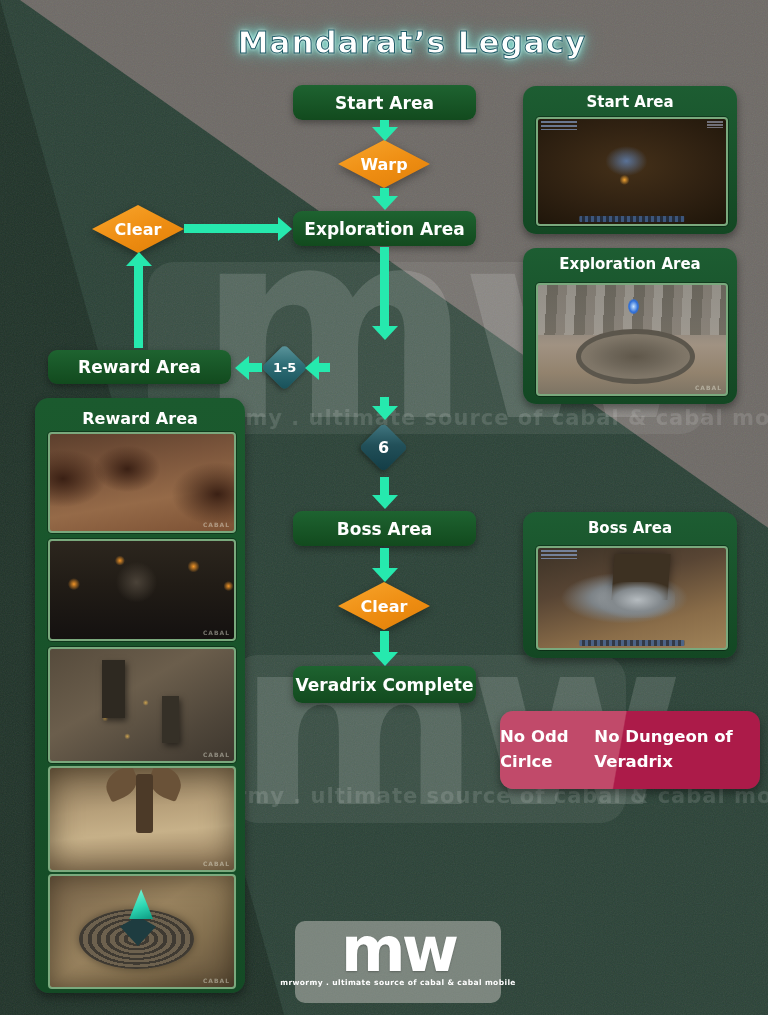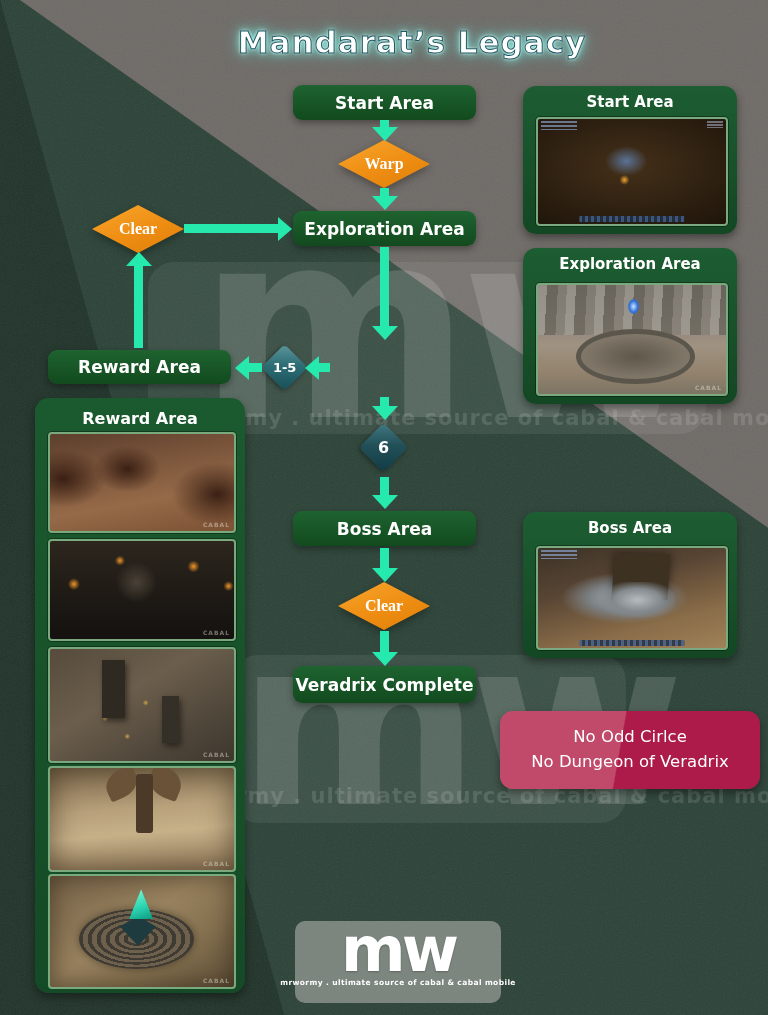--- a/index.html
+++ b/index.html
@@ -24,21 +24,21 @@
          -webkit-text-stroke:1px #1d5a66;
          text-shadow:0 0 3px #ffffff,0 0 9px rgba(150,255,240,.95),0 0 18px rgba(90,220,210,.8);margin-left:28px;}
   
   .fbox{position:absolute;display:flex;align-items:center;justify-content:center;
         background:linear-gradient(#1e6330,#124a1e);border-radius:9px;color:#fff;
         font-weight:bold;font-size:17px;box-shadow:0 3px 7px rgba(0,0,0,.35);}
   .odiamond{position:absolute;display:flex;align-items:center;justify-content:center;
         background:linear-gradient(160deg,#f8a62d 0%,#ee8d12 55%,#e07f08 100%);
         clip-path:polygon(50% 0,100% 50%,50% 100%,0 50%);
         color:#fff;font-weight:bold;}
-  .dwrap{position:absolute;filter:drop-shadow(0 3px 4px rgba(0,0,0,.35));font-family:Liberation Serif, serif;}
+  .dwrap{position:absolute;filter:drop-shadow(0 3px 4px rgba(0,0,0,.35));}
   .tdiamond{position:absolute;display:flex;align-items:center;justify-content:center;
         transform:rotate(45deg);border-radius:5px;color:#fff;font-weight:bold;
         box-shadow:0 2px 5px rgba(0,0,0,.4);}
   .tdiamond>span{transform:rotate(-45deg);}
   .td-light{background:linear-gradient(135deg,#5e979e 0%,#2e6d75 45%,#174f58 100%);}
   .td-dark{background:linear-gradient(135deg,#437983 0%,#225059 45%,#123c45 100%);}
   
   .arr{position:absolute;background:#26e9ae;}
   .arr.v{width:9px;}
   .arr.h{height:9px;}
@@ -115,23 +115,23 @@
       box-shadow:inset 0 0 26px rgba(35,25,12,.55);}
   .r5-spiral{position:absolute;left:16%;top:30%;width:62%;height:54%;border-radius:50%;
       background:repeating-radial-gradient(ellipse at center,#3f3a32 0 4px,#6d614e 4px 9px);
       box-shadow:0 0 8px rgba(0,0,0,.4);}
   .r5-dark{position:absolute;left:38%;top:36%;width:36px;height:30px;background:#1e3c40;
       clip-path:polygon(50% 0,100% 35%,50% 100%,0 35%);}
   .r5-crystal{position:absolute;left:43%;top:12%;width:24px;height:30px;
       background:linear-gradient(160deg,#86f7da 0%,#2fd8b4 55%,#0c9a82 100%);
       clip-path:polygon(50% 0,100% 100%,0 100%);}
   
-  .note{position:absolute;display:flex;flex-direction:column;align-items:center;justify-content:center;
+  .note{position:absolute;display:flex;align-items:center;justify-content:center;
       background:linear-gradient(100deg,#c14a6a 0%,#c14a6a 46%,#ac1b49 46.5%,#ac1b49 100%);
-      border-radius:13px;color:#fff;font-weight:normal;font-size:16.5px;line-height:1.5;
+      border-radius:13px;color:#fff;font-weight:bold;font-size:16.5px;line-height:1.5;
       box-shadow:0 4px 9px rgba(0,0,0,.4);}
   
   .reward-panel{position:absolute;background:linear-gradient(#1b5a2e,#144a25);border-radius:14px;
       box-shadow:0 4px 10px rgba(0,0,0,.4);}
   
   .footer-logo{position:absolute;left:295px;top:921px;width:206px;height:82px;border-radius:10px;
       background:rgba(185,185,180,.55);display:flex;flex-direction:column;align-items:center;justify-content:flex-start;}
   .footer-mw{font-size:62px;font-weight:800;color:#fff;line-height:.92;letter-spacing:-4px;
       text-shadow:0 1px 2px rgba(0,0,0,.25);}
   .footer-tag{font-size:7.5px;font-weight:bold;color:#fff;letter-spacing:.4px;white-space:nowrap;}

